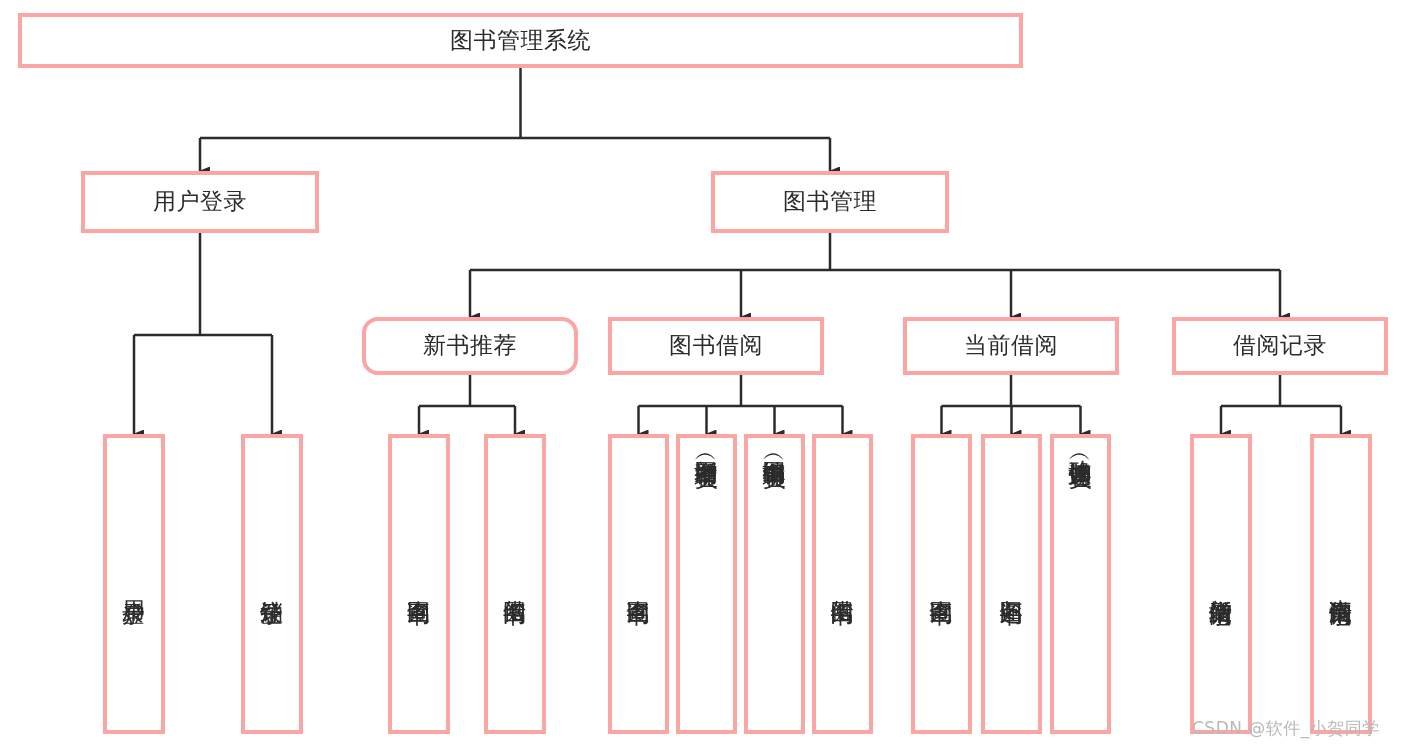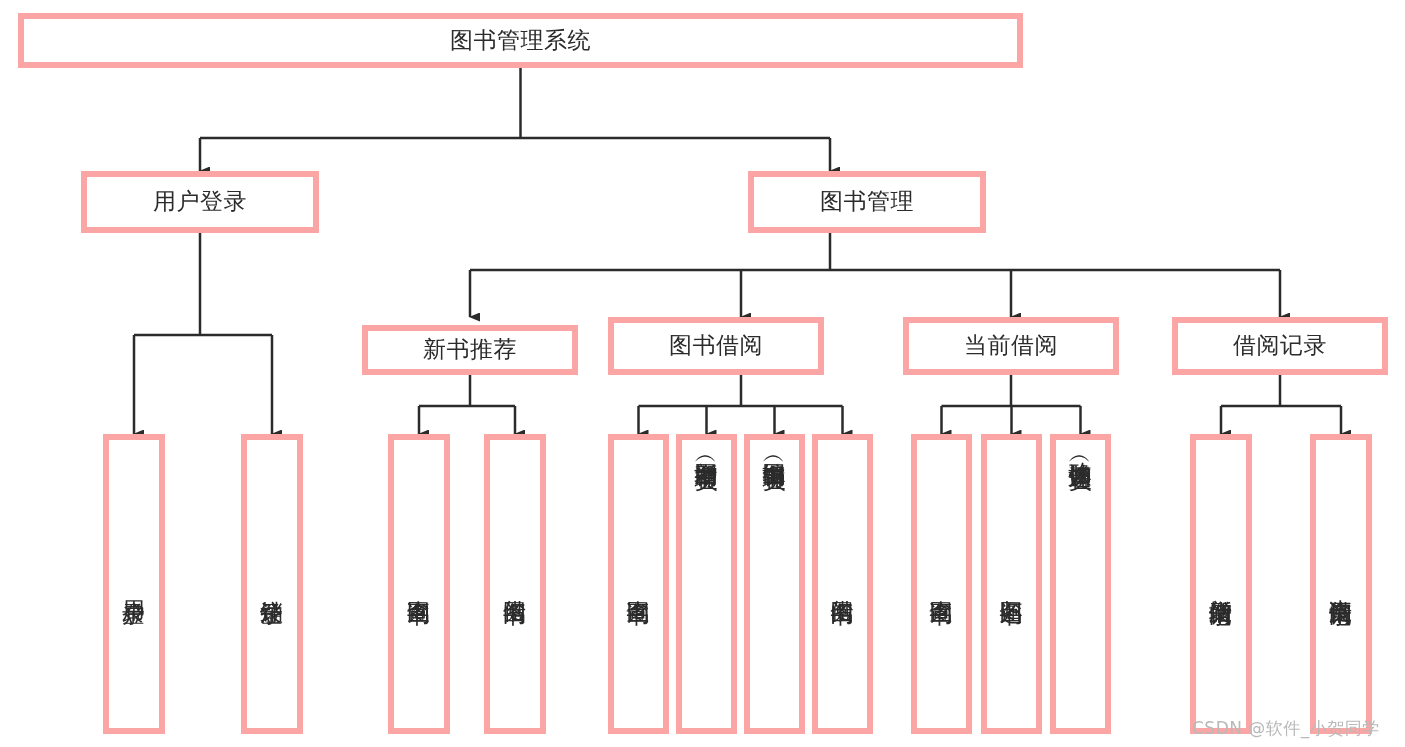--- a/index.html
+++ b/index.html
@@ -22,21 +22,21 @@
   svg.diagram-canvas {
     position: absolute;
     left: 0;
     top: 0;
     width: 1405px;
     height: 747px;
   }
   .node-box {
     position: absolute;
     box-sizing: border-box;
-    border: 6px solid #fca5a5;
+    border: 4px solid #fca5a5;
     background: #ffffff;
     display: flex;
     align-items: center;
     justify-content: center;
     overflow: hidden;
   }
   .node-label-h {
     font-size: 23px;
     color: #2b2b2b;
     line-height: 1.1;
@@ -108,24 +108,24 @@
       </g>
   </svg>
 
   <div id="nodes-layer">
       <div class="node-box" style="left: 18px; top: 13px; width: 1005px; height: 55px;">
         <span class="node-label-h">图书管理系统</span>
       </div>
       <div class="node-box" style="left: 81px; top: 171px; width: 238px; height: 62px;">
         <span class="node-label-h">用户登录</span>
       </div>
-      <div class="node-box" style="left: 711px; top: 171px; width: 238px; height: 62px; margin-left: 37px;">
+      <div class="node-box" style="left: 711px; top: 171px; width: 238px; height: 62px;">
         <span class="node-label-h">图书管理</span>
       </div>
-      <div class="node-box" style="left: 362px; top: 325px; width: 216px; height: 50px;">
+      <div class="node-box" style="left: 362px; top: 317px; width: 216px; height: 58px; border-radius: 16px;">
         <span class="node-label-h">新书推荐</span>
       </div>
       <div class="node-box" style="left: 608px; top: 317px; width: 216px; height: 58px;">
         <span class="node-label-h">图书借阅</span>
       </div>
       <div class="node-box" style="left: 903px; top: 317px; width: 216px; height: 58px; justify-content: center;">
         <span class="node-label-h">当前借阅</span>
       </div>
       <div class="node-box" style="left: 1172px; top: 317px; width: 216px; height: 58px; justify-content: center;">
         <span class="node-label-h">借阅记录</span>

